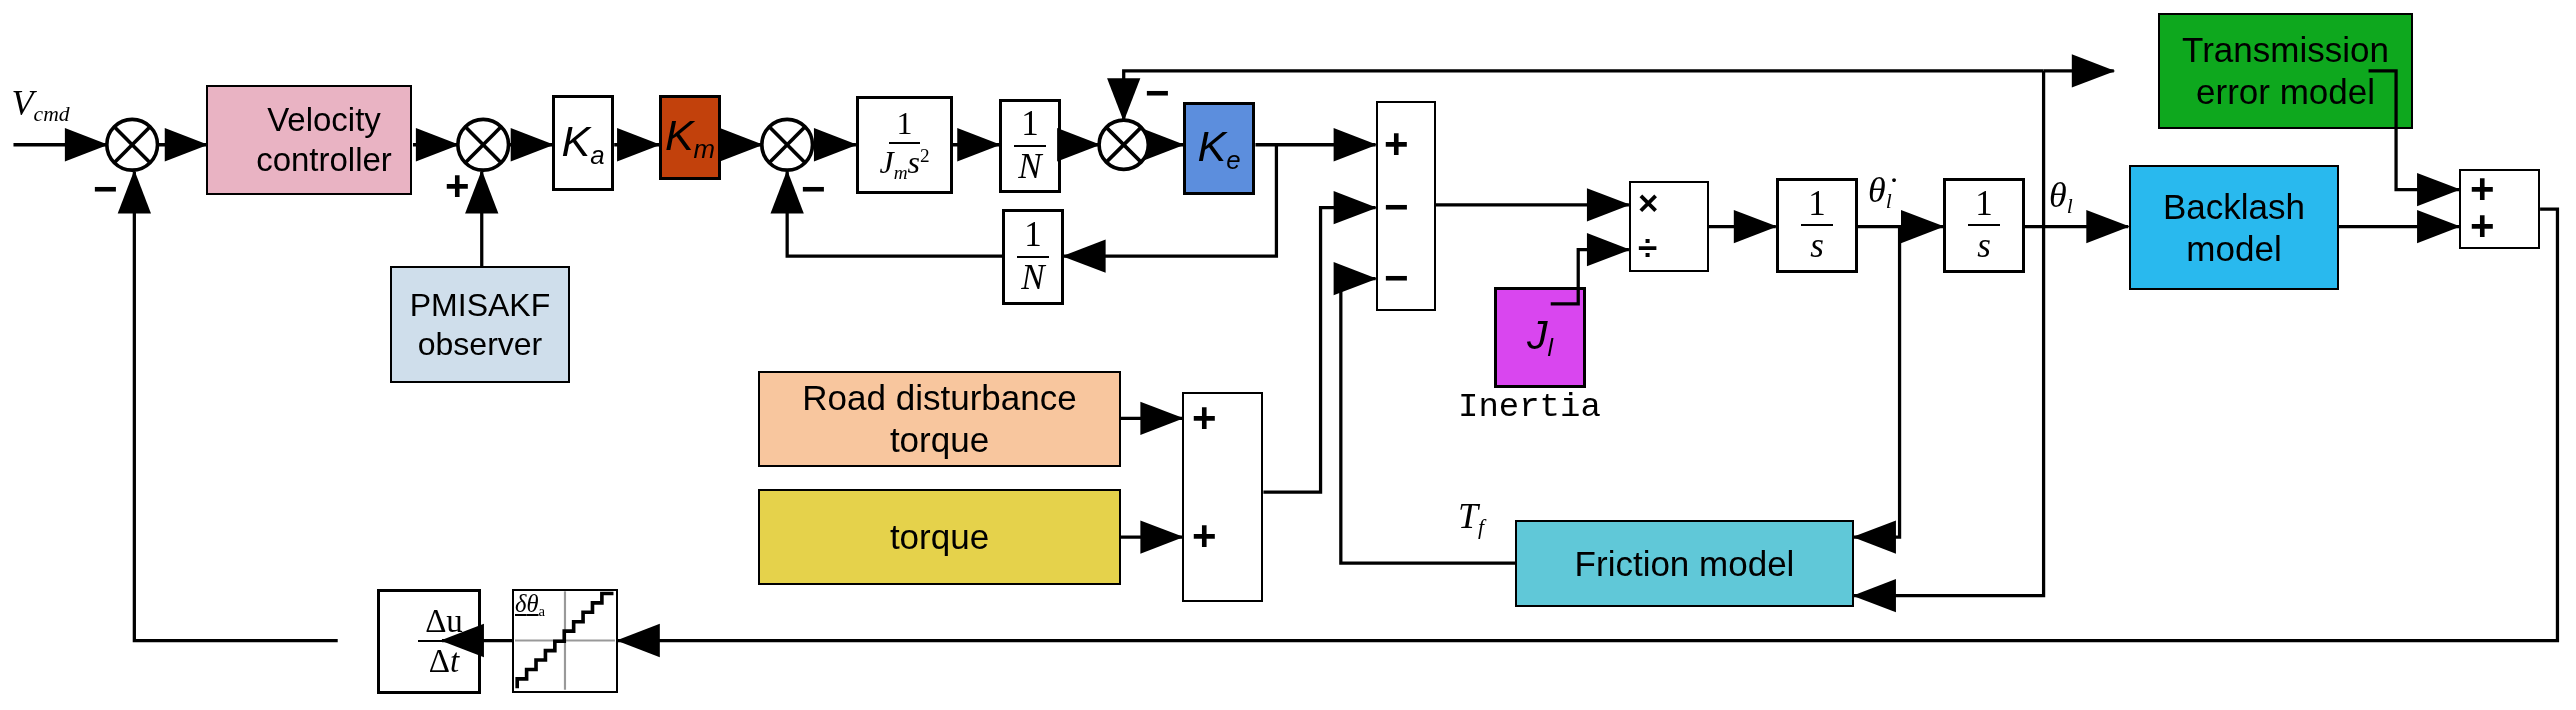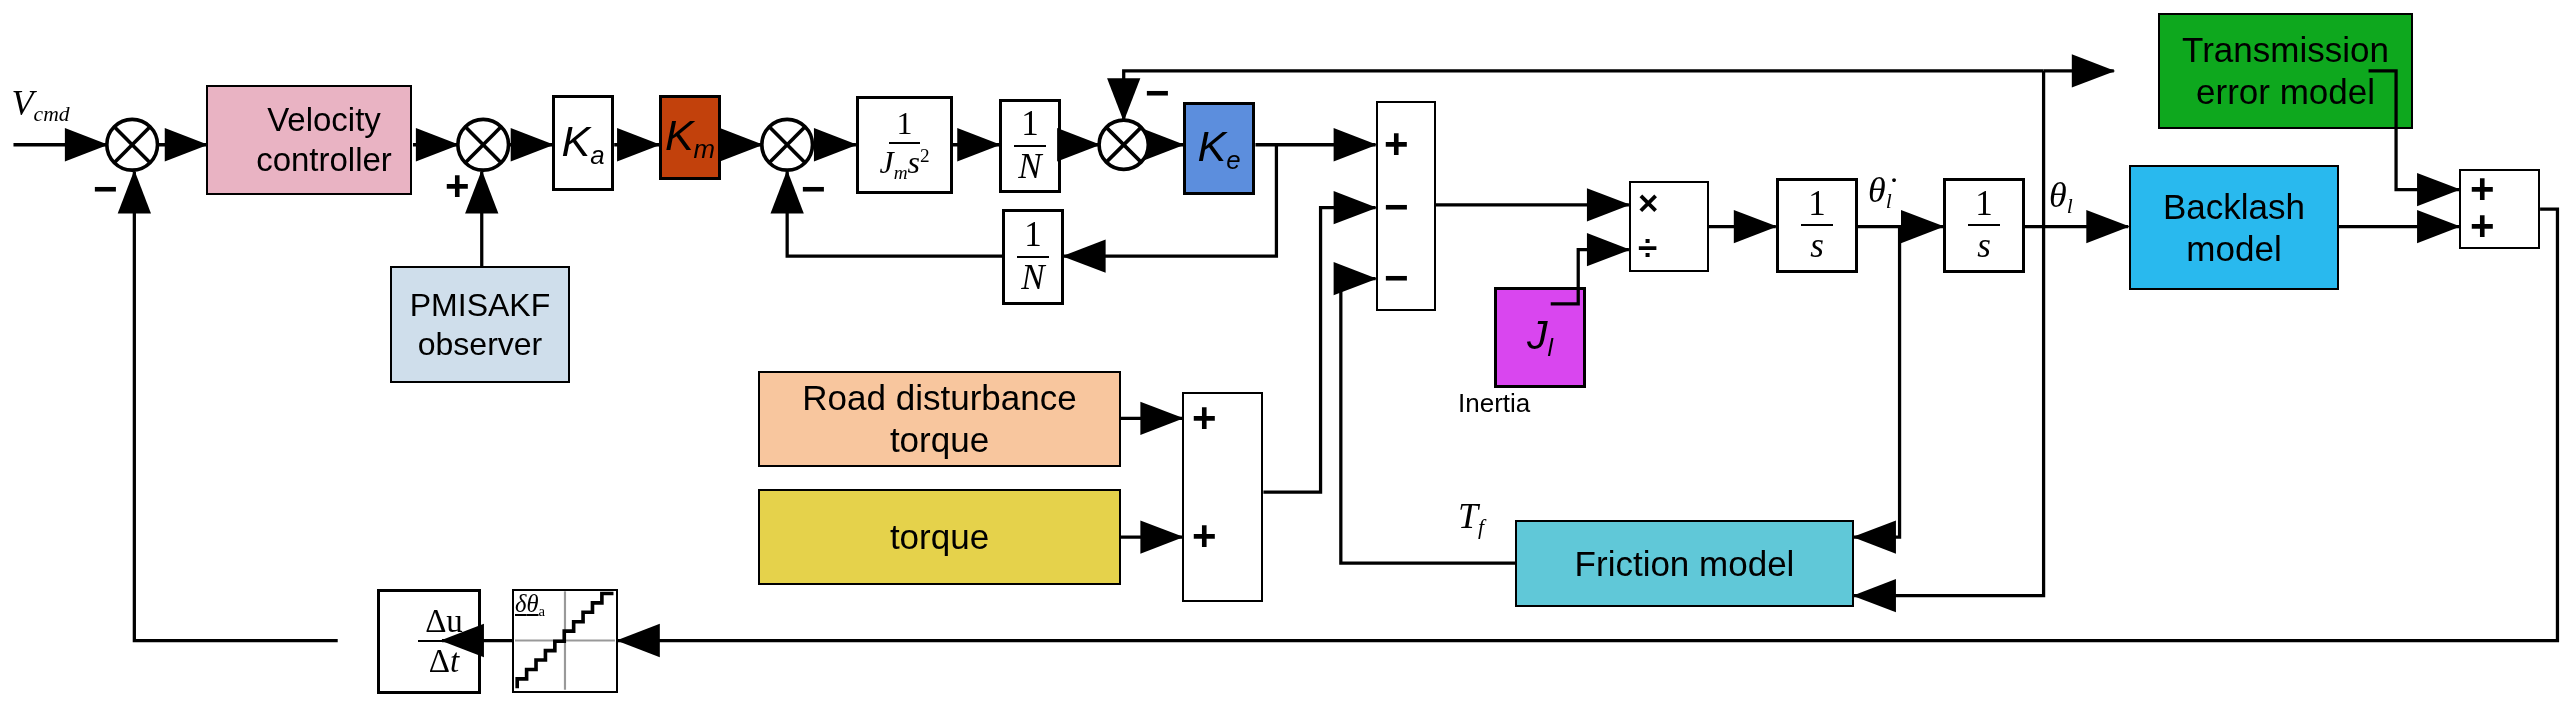--- a/index.html
+++ b/index.html
@@ -10,21 +10,21 @@
   .bline{line-height:1.2;white-space:nowrap;}
   .bmath{font-family:Liberation Sans, sans-serif;}
   .it{font-style:italic;}
   .sub{font-size:0.60em;vertical-align:-0.30em;}
   .sup{font-size:0.60em;vertical-align:0.55em;}
   .frac{display:flex;flex-direction:column;align-items:center;font-family:"Liberation Serif",serif;}
   .num{border-bottom:2.9px solid #000;padding:0 7.2px 1.4px;line-height:1.05;}
   .den{padding-top:2.2px;line-height:1.05;}
   .label{position:absolute;white-space:nowrap;z-index:3;line-height:1.0;}
   .mlab{font-size:36px;font-family:"Liberation Serif",serif;}
-  .slab{font-size:26px;font-family:Liberation Sans, sans-serif;}
+  .slab{font-size:34px;font-family:Liberation Mono, monospace;}
   .qlab{font-size:24.6px;font-family:"Liberation Serif",serif;text-decoration:underline;}
   .sign{font-size:42px;font-weight:700;font-family:"Liberation Sans",sans-serif;line-height:42px;}
   .sign-sm{font-size:35px;font-weight:700;font-family:"Liberation Sans",sans-serif;line-height:36px;}
   .fs44{font-size:32px;}.fs46{font-size:33px;padding-left:30px;}.fs48{font-size:35px;}.fs56{font-size:41px;}.fs60{font-size:43px;}
   #wires{position:absolute;left:0;top:0;z-index:2;pointer-events:none;}
 </style>
 </head>
 <body>
 
 <div id="diagram">

